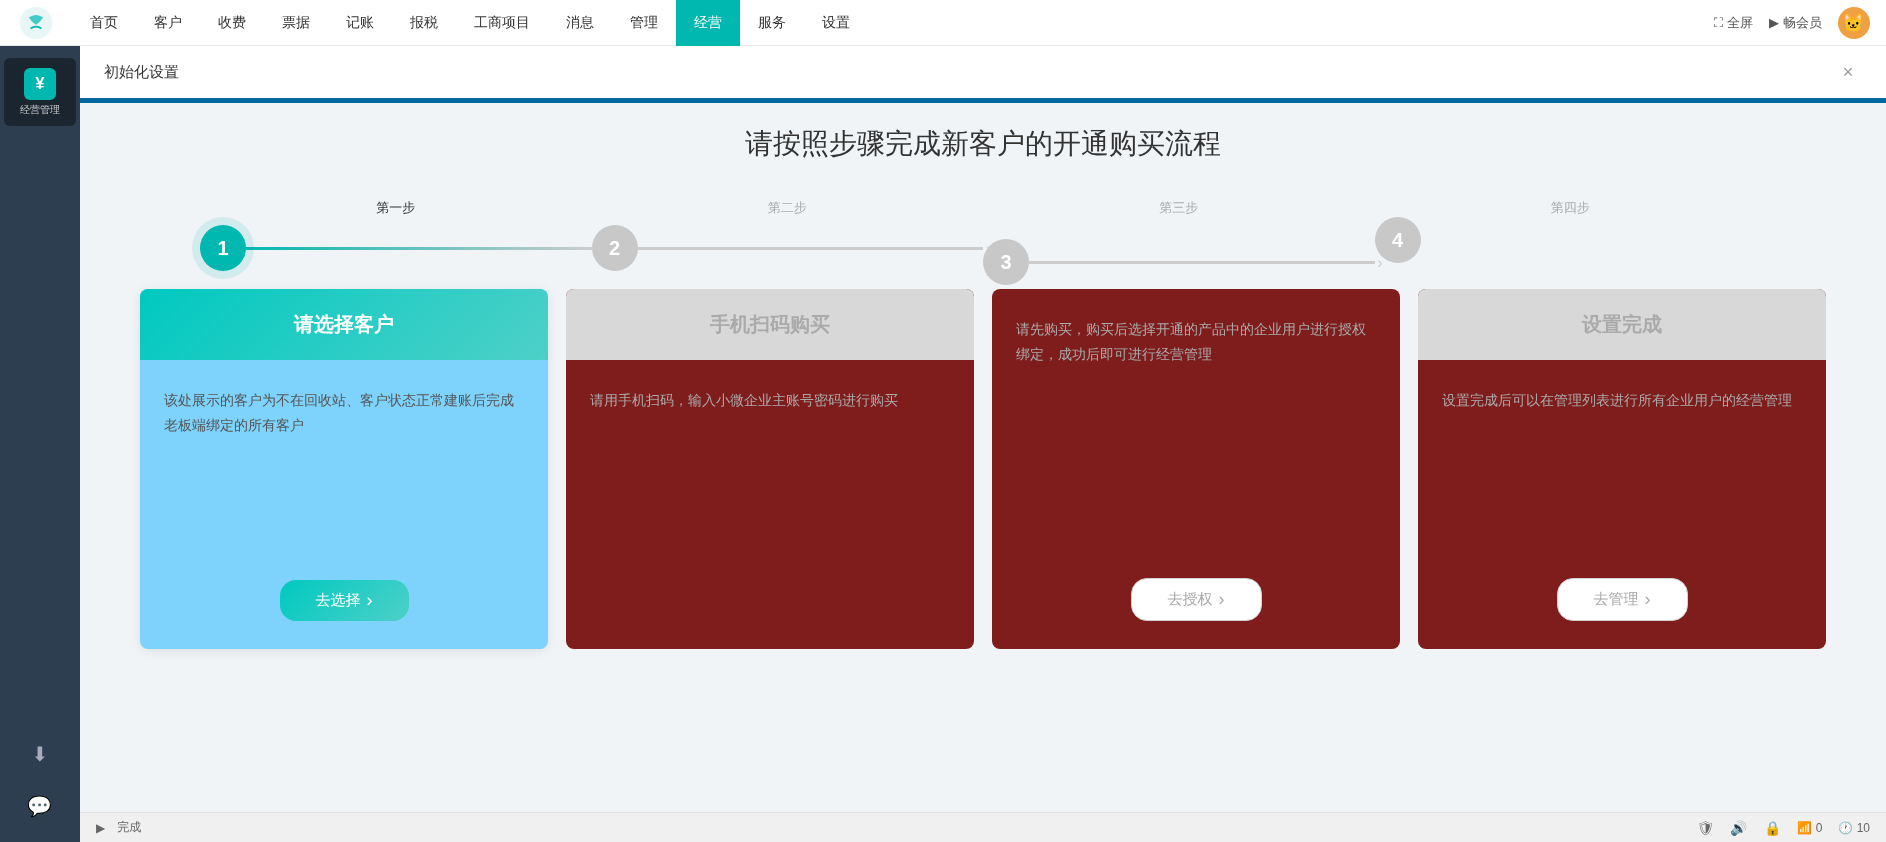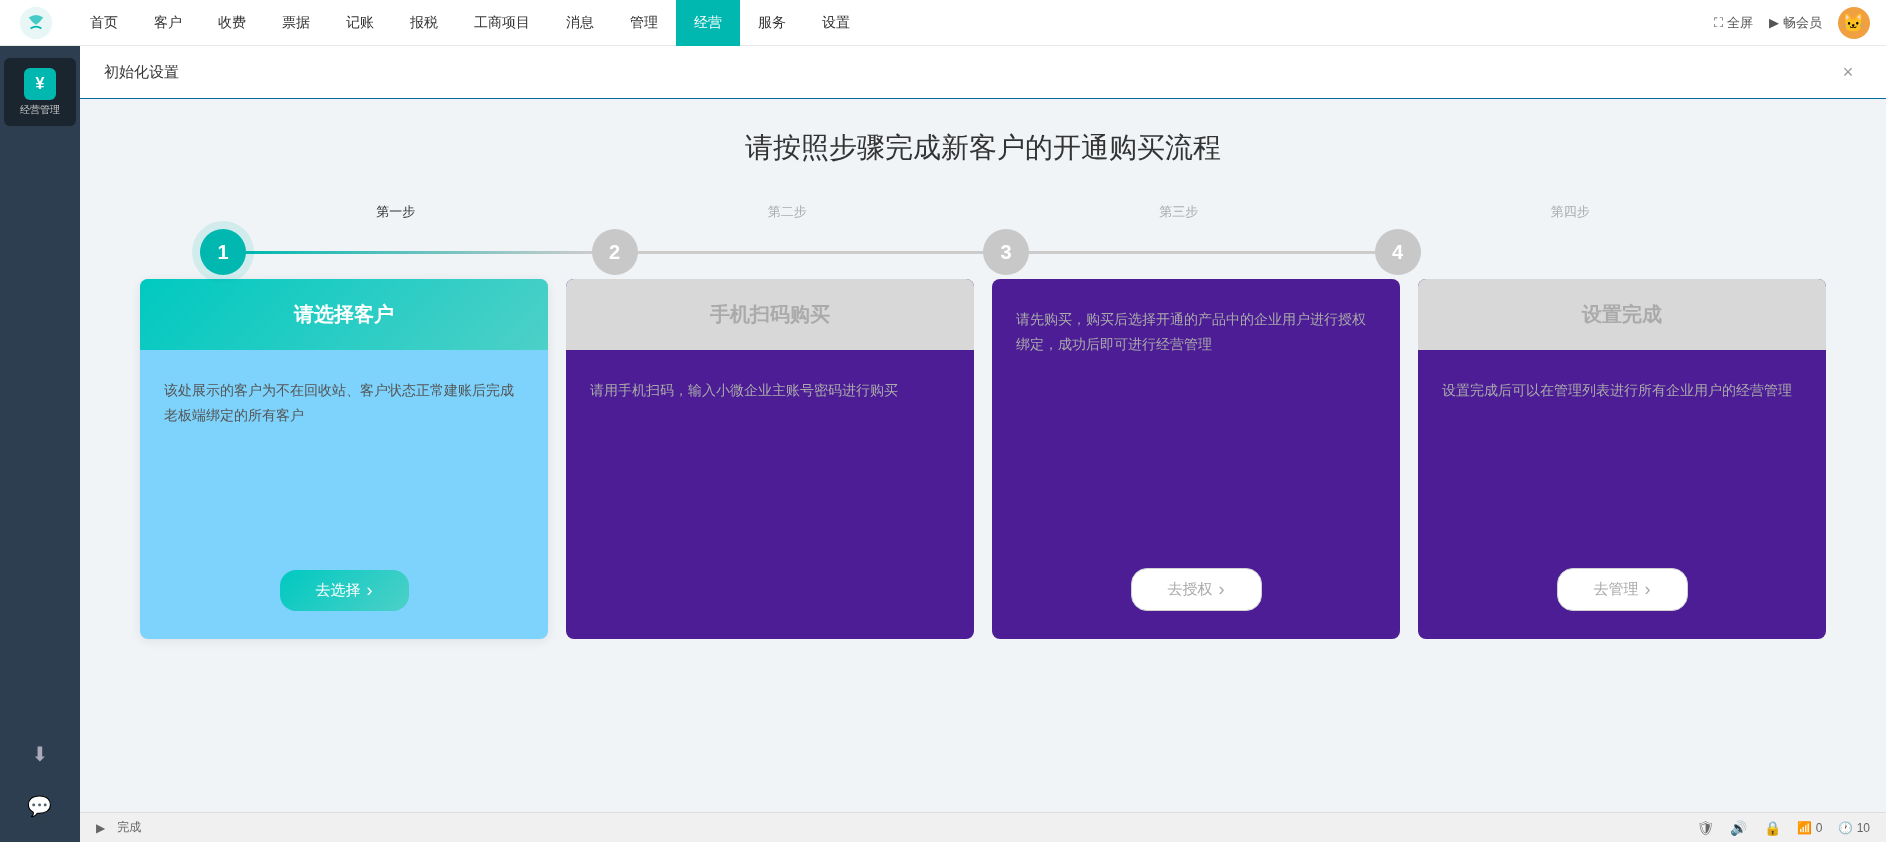--- a/index.html
+++ b/index.html
@@ -40,38 +40,38 @@
     }
     .sidebar-item.active { background: #1a252f; color: #fff; }
     .sidebar-icon { font-size: 20px; }
     .sidebar-bottom { margin-top: auto; display: flex; flex-direction: column; align-items: center; gap: 8px; padding-bottom: 16px; }
     .sidebar-bottom-item { width: 72px; display: flex; flex-direction: column; align-items: center; padding: 8px 4px; cursor: pointer; color: #aab; font-size: 11px; gap: 4px; }
 
     
     .main-content { flex: 1; background: #f0f4f7; display: flex; flex-direction: column; overflow: hidden; }
     .page-header {
       background: #fff; padding: 12px 24px; display: flex; align-items: center;
-      justify-content: space-between; border-bottom: 1px solid #0369a1; min-height: 48px; text-align: center;
+      justify-content: space-between; border-bottom: 5px solid #0369a1; min-height: 48px; text-align: center;
     }
     .page-title { font-size: 15px; color: #333; font-weight: normal; }
     .close-btn { width: 28px; height: 28px; display: flex; align-items: center; justify-content: center; cursor: pointer; font-size: 18px; color: #999; }
 
     
-    .steps-container { flex: 1; padding: 30px 60px; overflow-y: auto; }
+    .steps-container { flex: 1; padding: 22px 60px; overflow-y: auto; }
     .steps-title { text-align: center; font-size: 28px; color: #333; margin-bottom: 36px; font-weight: normal; }
 
     
     .cards-row { display: flex; gap: 18px; margin-top: -16px; }
     .step-card {
       flex: 1; border-radius: 8px; overflow: hidden;
       display: flex; flex-direction: column;
       min-height: 360px;
     }
     .step-card.active { background: #7dd3fc; box-shadow: 0 2px 12px rgba(0,0,0,0.08); }
-    .step-card.inactive { background: #4c1d95; }
+    .step-card.inactive { background: #7f1d1d; }
 
     .card-header {
       padding: 22px 16px; text-align: center;
       font-size: 20px; font-weight: bold;
     }
     .card-header.active { background: linear-gradient(135deg, #00c9c0, #4dd0c8); color: #fff; }
     .card-header.inactive { background: #d8d8d8; color: #aaa; }
 
     .card-body { padding: 28px 24px; flex: 1; font-size: 14px; color: #555; line-height: 1.8; }
     .card-body.inactive { color: #aaa; }
@@ -178,33 +178,33 @@
             <div style="width:46px;height:46px;border-radius:50%;background:#c8c8c8;display:flex;align-items:center;justify-content:center;font-size:20px;font-weight:bold;color:#fff;flex-shrink:0;z-index:2;">
               <span>2</span>
             </div>
             <div style="flex:1;height:3px;background:#ccc;position:relative;">
               <span style="position:absolute;right:-8px;top:-7px;color:#ccc;font-size:16px;">›</span>
             </div>
           </div>
         </div>
 
         <div style="display:flex;flex-direction:column;align-items:center;flex:1;">
-          <div style="font-size:13px;color:#aaa;margin-bottom:8px;">第三步</div>
+          <div style="font-size:13px;color:#aaa;margin-bottom:22px;">第三步</div>
           <div style="display:flex;align-items:center;width:100%;">
             <div style="width:46px;height:46px;border-radius:50%;background:#c8c8c8;display:flex;align-items:center;justify-content:center;font-size:20px;font-weight:bold;color:#fff;flex-shrink:0;z-index:2;">
               <span>3</span>
             </div>
             <div style="flex:1;height:3px;background:#ccc;position:relative;">
               <span style="position:absolute;right:-8px;top:-7px;color:#ccc;font-size:16px;">›</span>
             </div>
           </div>
         </div>
 
         <div style="display:flex;flex-direction:column;align-items:center;flex:1;">
-          <div style="font-size:13px;color:#aaa;margin-bottom:8px;">第四步</div>
+          <div style="font-size:13px;color:#aaa;">第四步</div>
           <div style="display:flex;align-items:center;width:100%;">
             <div style="width:46px;height:46px;border-radius:50%;background:#c8c8c8;display:flex;align-items:center;justify-content:center;font-size:20px;font-weight:bold;color:#fff;flex-shrink:0;z-index:2;">
               <span>4</span>
             </div>
           </div>
         </div>
       </div>
 
       <div class="cards-row">
 

